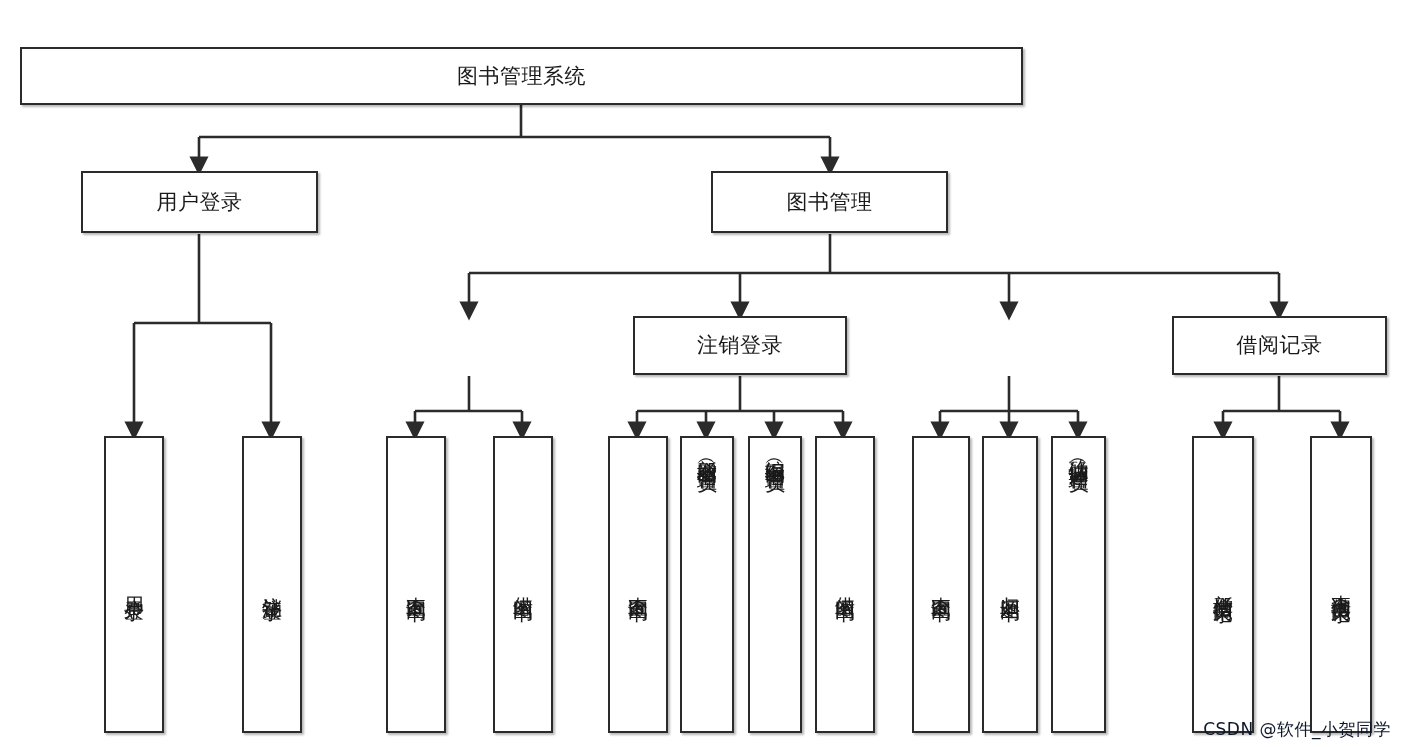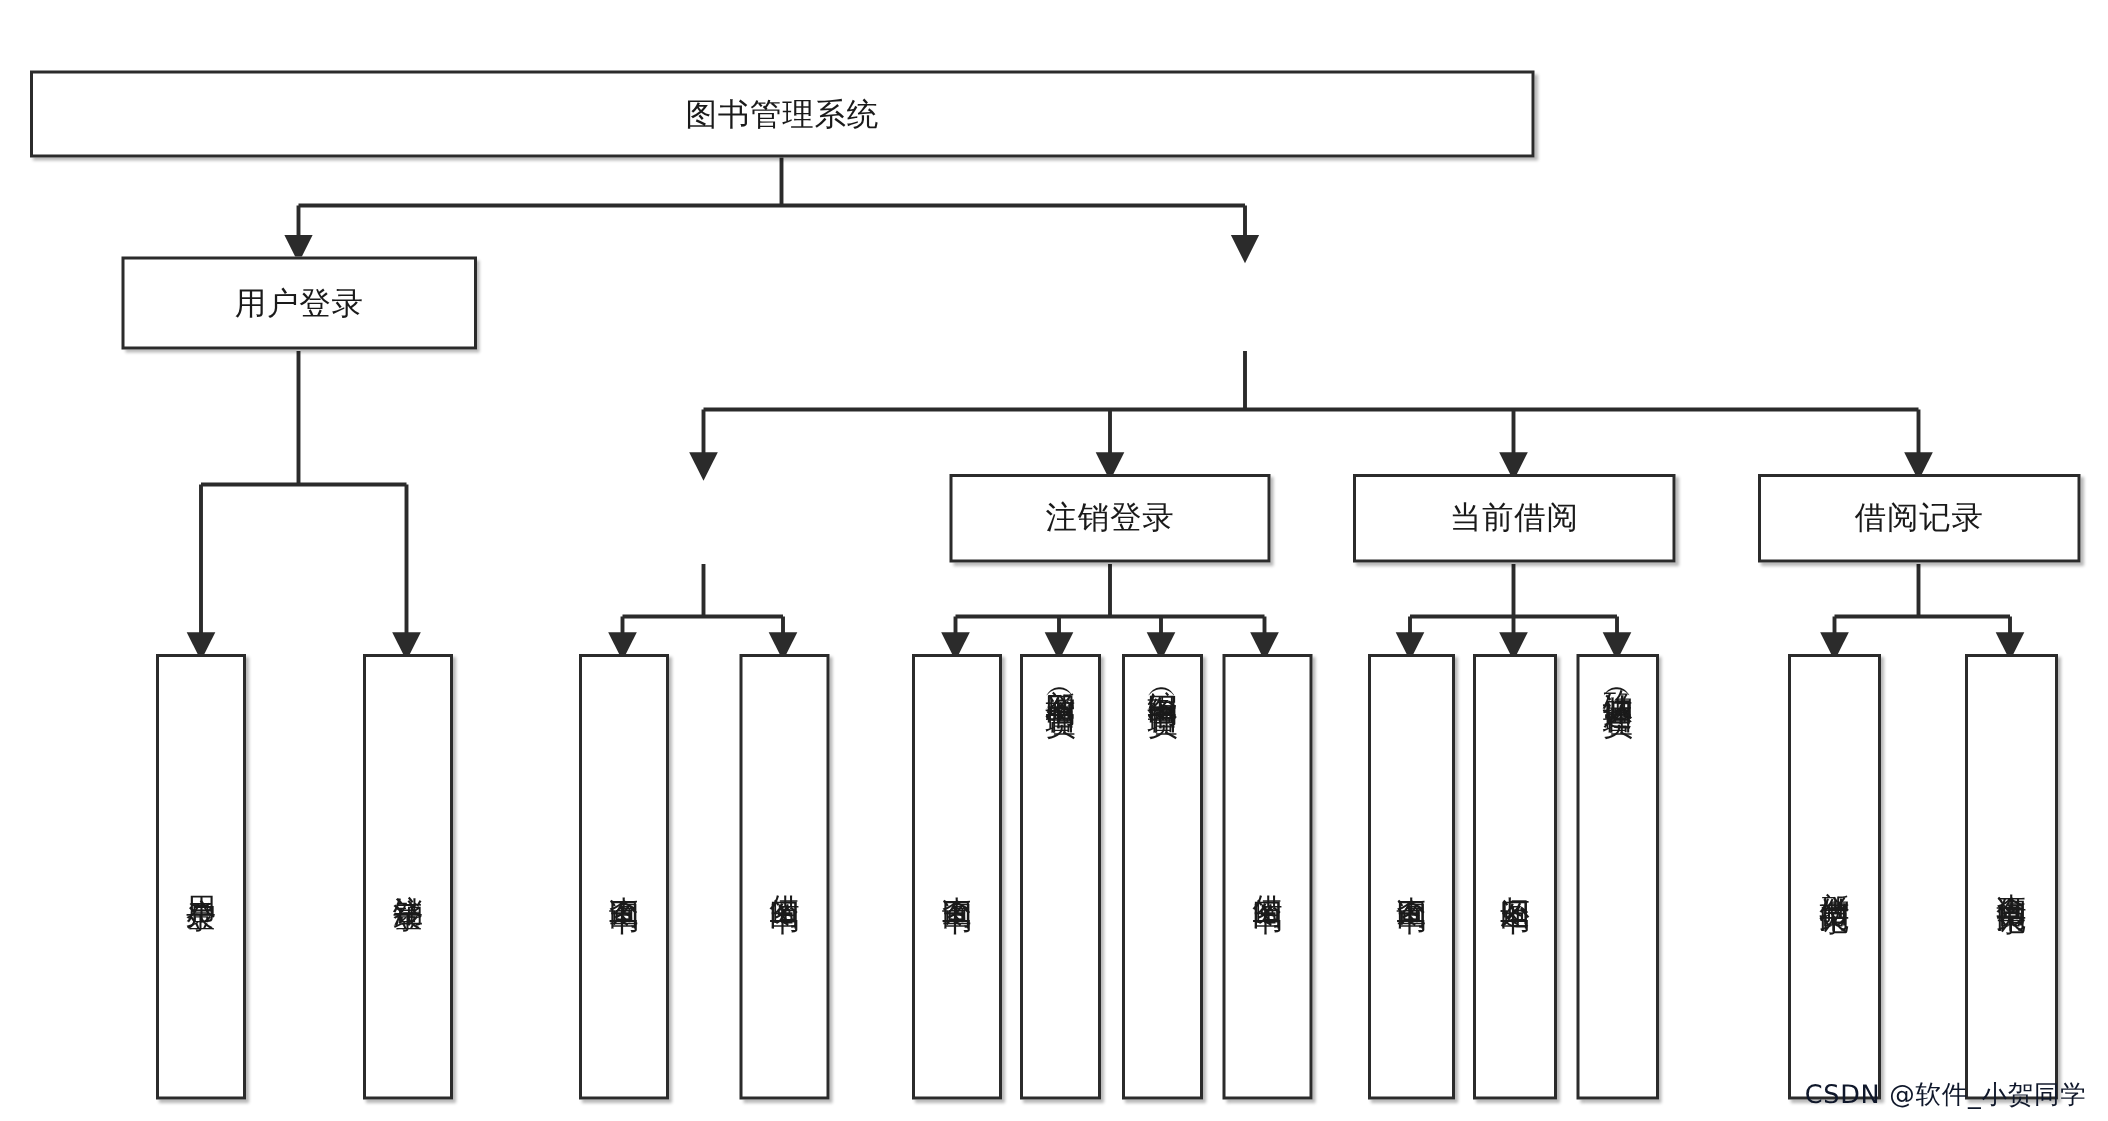--- a/index.html
+++ b/index.html
@@ -128,26 +128,26 @@
     </g>
   </svg>
 
   <div class="node-box" style="left:20px; top:11px; width:1003px; height:58px;margin-top:36px;">
     <span class="node-label">图书管理系统</span>
   </div>
 
   <div class="node-box" style="left:81px; top:171px; width:237px; height:62px;">
     <span class="node-label">用户登录</span>
   </div>
+  <div class="node-box" style="left:711px; top:171px; width:237px; height:62px;">
+    <span class="node-label">图书管理</span>
+  </div>
 
   <div class="node-box" style="left:633px; top:316px; width:214px; height:59px;">
     <span class="node-label">注销登录</span>
-  </div>
-  <div class="node-box" style="left:902px; top:316px; width:215px; height:59px;">
-    <span class="node-label">当前借阅</span>
   </div>
   <div class="node-box" style="left:1172px; top:316px; width:215px; height:59px;">
     <span class="node-label">借阅记录</span>
   </div>
 
   <div class="node-box vertical centered" style="left:104px; top:436px; width:60px; height:297px;">
     <span class="node-label">用户登录</span>
   </div>
   <div class="node-box vertical centered" style="left:242px; top:436px; width:60px; height:297px;">
     <span class="node-label">注销登录</span>

